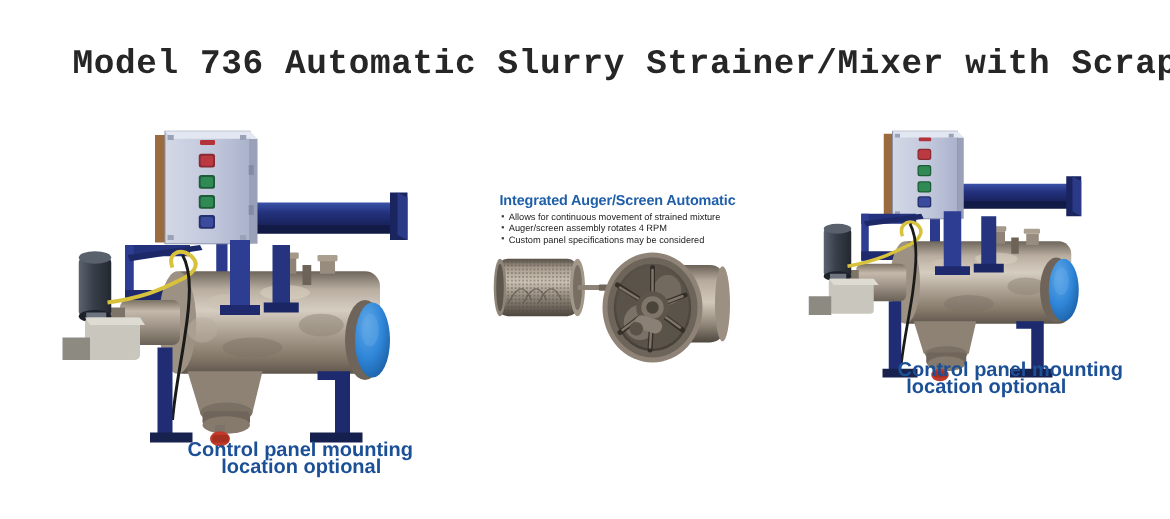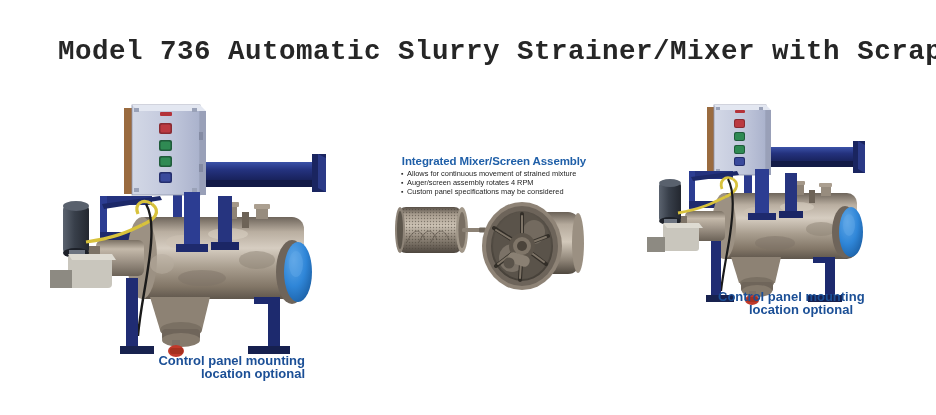--- a/index.html
+++ b/index.html
@@ -30,21 +30,21 @@
     letter-spacing: 0.5px;
     color: #262626;
     white-space: nowrap;
   }
 
   
   .caption {
     position: absolute;
     font-family: "Liberation Sans", sans-serif;
     font-weight: bold;
-    font-size: 13px;
+    font-size: 16px;
     line-height: 12.5px;
     color: #1b4f96;
     text-align: right;
     white-space: nowrap;
   }
   #caption-left  { left: 150px; top: 355px; width: 155px; }
   #caption-right { left: 718px; top: 291px; width: 135px; }
 
   
   #center-block {
@@ -264,21 +264,21 @@
       </g>
     </svg>
   </div>
 
   <div class="caption" id="caption-left">
     <div>Control panel mounting</div>
     <div>location optional</div>
   </div>
 
   <div id="center-block">
-    <div id="center-heading">Integrated Mixer/Screen Assembly</div>
+    <div id="center-heading">Integrated Auger/Screen Automatic</div>
 
     <div class="bullet-row">
       <span class="bullet-mark">▪</span>
       <span class="bullet-text">Allows for continuous movement of strained mixture</span>
     </div>
     <div class="bullet-row">
       <span class="bullet-mark">▪</span>
       <span class="bullet-text">Auger/screen assembly rotates 4 RPM</span>
     </div>
     <div class="bullet-row">

